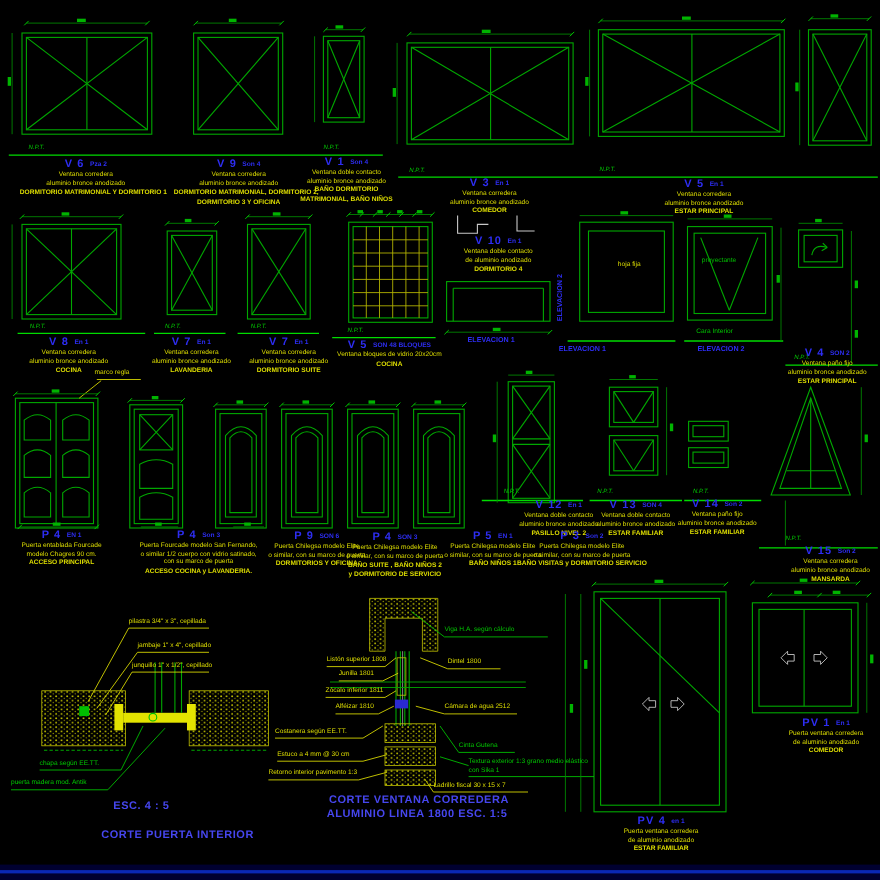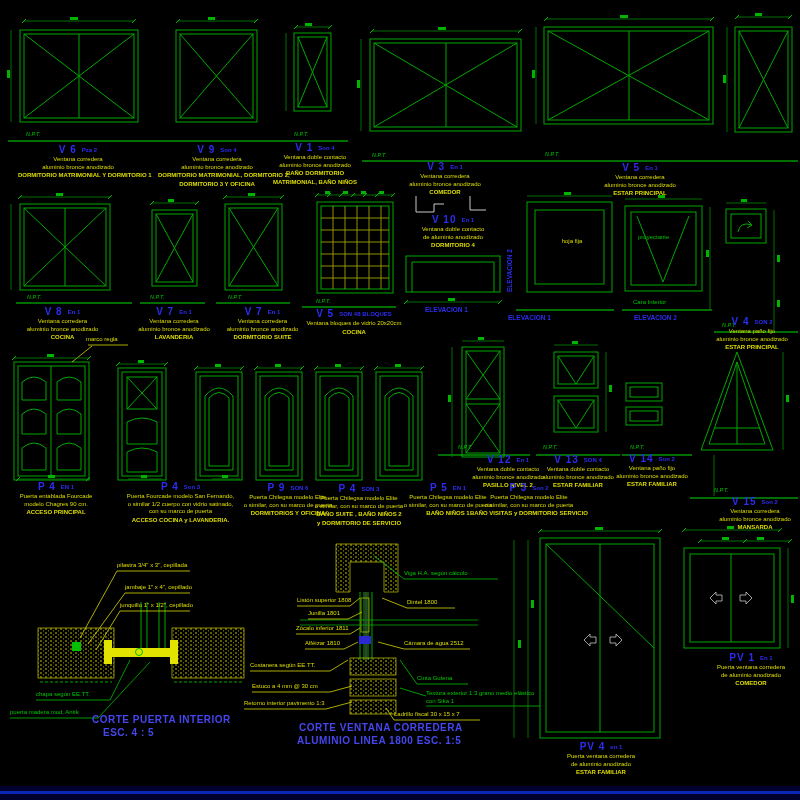--- a/index.html
+++ b/index.html
@@ -648,21 +648,21 @@
   <div class="desc">Puerta ventana corredera</div>
   <div class="desc">de aluminio anodizado</div>
   <div class="room">ESTAR FAMILIAR</div>
 </div>
 
 <span class="ny" style="left:117px;top:562px">pilastra 3/4" x 3", cepillada</span>
 <span class="ny" style="left:125px;top:584px">jambaje 1" x 4", cepillado</span>
 <span class="ny" style="left:120px;top:602px">junquillo 1" x 1/2", cepillado</span>
 <span class="ng" style="left:36px;top:691px">chapa según EE.TT.</span>
 <span class="ng" style="left:10px;top:709px">puerta madera mod. Antik</span>
-<span class="dtitle" style="left:92px;top:714px">CORTE  PUERTA  INTERIOR</span>
+<span class="dtitle" style="left:92px;top:754px">CORTE  PUERTA  INTERIOR</span>
 <span class="dtitle" style="left:103px;top:727px">ESC.   4 : 5</span>
 
 <span class="ny" style="left:297px;top:597px">Listón superior 1808</span>
 <span class="ny" style="left:308px;top:610px">Junilla 1801</span>
 <span class="ny" style="left:296px;top:625px">Zócalo inferior 1811</span>
 <span class="ny" style="left:305px;top:640px">Alféizar 1810</span>
 <span class="ny" style="left:250px;top:662px">Costanera según EE.TT.</span>
 <span class="ny" style="left:252px;top:683px">Estuco a 4 mm @ 30 cm</span>
 <span class="ny" style="left:244px;top:700px">Retorno interior pavimento 1:3</span>
 <span class="ng" style="left:404px;top:570px">Viga H.A. según cálculo</span>

